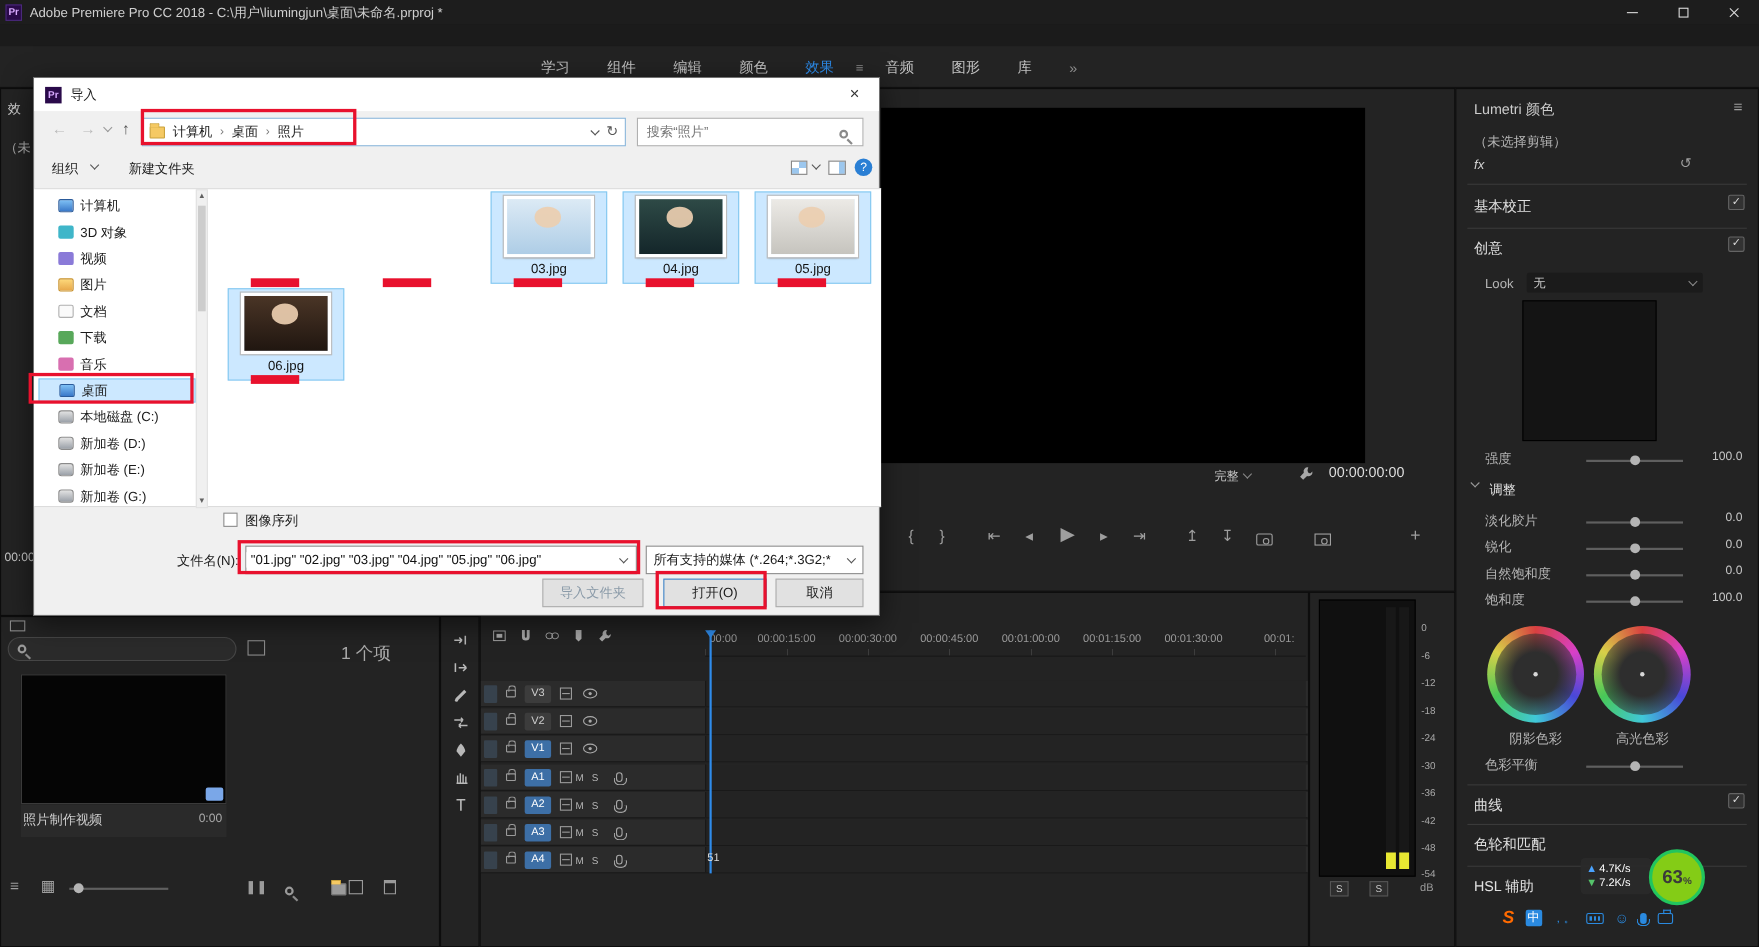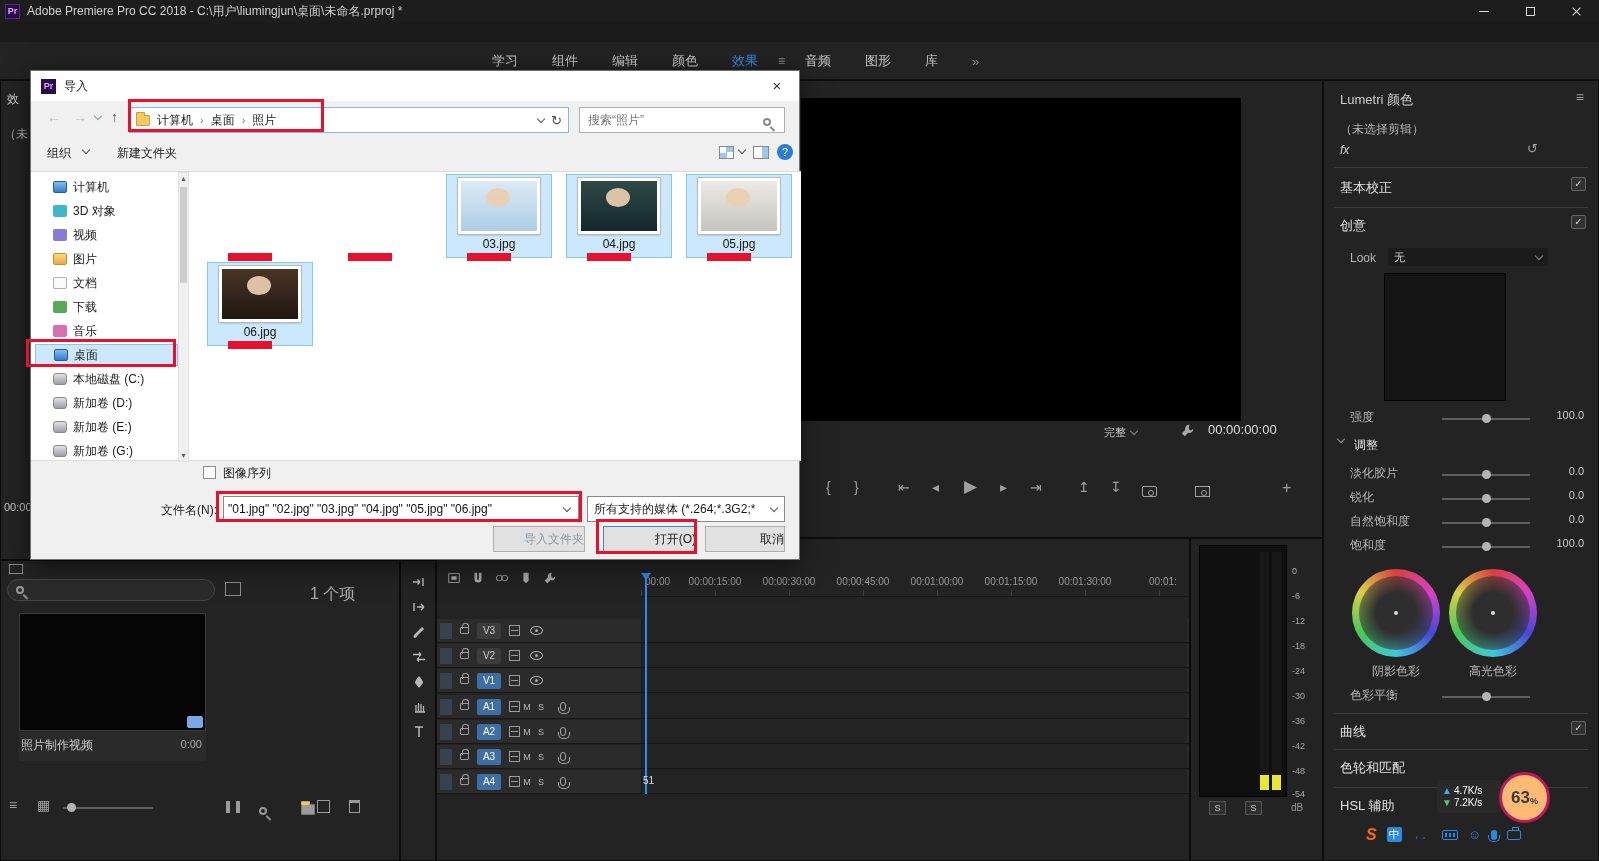--- a/index.html
+++ b/index.html
@@ -90,30 +90,30 @@
 .fitem{position:absolute;width:106px;height:84px;background:#cce8ff;border:1px solid #84c8f0;display:flex;flex-direction:column;align-items:center;padding-top:3px}
 .fthumb{width:82px;height:56px;border:3px solid #fff;outline:1px solid #bcbcbc;box-shadow:0 1px 2px rgba(0,0,0,.35);position:relative}
 .fthumb::before{content:"";position:absolute;left:33%;top:14%;width:32%;height:38%;border-radius:50%;background:rgba(236,206,176,.92)}
 .f1{background:linear-gradient(180deg,#7a5c44,#352518)}
 .f2{background:linear-gradient(180deg,#b02830,#7a1420)}
 .f3{background:linear-gradient(180deg,#dceaf5,#aecde6)}
 .f4{background:linear-gradient(180deg,#2e4a46,#14262a)}
 .f5{background:linear-gradient(180deg,#eceae6,#c6c4be)}
 .f6{background:linear-gradient(180deg,#4a3526,#201610)}
 .fname{font-size:12px;color:#111;margin-top:3px}
-.btn{position:absolute;height:26px;background:#e1e1e1;border:1px solid #adadad;font-size:12px;color:#1a1a1a;display:flex;align-items:center;justify-content:flex-end}
+.btn{position:absolute;height:26px;background:#e1e1e1;border:1px solid #adadad;font-size:12px;color:#1a1a1a;display:flex;align-items:center;justify-content:center}
 .combo{position:absolute;height:26px;background:#fff;border:1px solid #8a8a8a;display:flex;align-items:center;font-size:12px;padding:0 18px 0 6px}
 .chev{display:inline-block;width:6px;height:6px;border-right:1px solid #555;border-bottom:1px solid #555;transform:rotate(45deg);margin-top:-3px}
 
 
 .redbox{position:absolute;border:3px solid #e8112d;z-index:50}
 .redbar{position:absolute;background:#e8112d;z-index:50}
 .pill{position:absolute;left:1437px;top:780px;width:64px;height:33px;background:rgba(42,42,42,.95);border-radius:4px;color:#fff;font-size:10px;display:flex;flex-direction:column;justify-content:center;padding-left:5px;gap:1px;z-index:60}
 .pill span{margin-left:2px}
-.circ{position:absolute;left:1499px;top:772px;width:51px;height:51px;border-radius:50%;background:#fdba74;border:3px solid #be185d;color:#3a3a3a;display:flex;align-items:center;justify-content:center;font-weight:bold;font-size:17px;z-index:60}
+.circ{position:absolute;left:1499px;top:772px;width:51px;height:51px;border-radius:50%;background:#84cc16;border:3px solid #22c55e;color:#3a3a3a;display:flex;align-items:center;justify-content:center;font-weight:bold;font-size:17px;z-index:60}
 .circ i{font-style:normal;font-size:9px;margin-top:6px}
 .ime{position:absolute;left:1366px;top:824px;width:230px;height:21px;display:flex;align-items:center;gap:10px;z-index:60}
 .ic-kb{display:inline-block;width:16px;height:10px;border:1px solid #2a8ae0;border-radius:2px;position:relative}
 .ic-kb::before{content:"";position:absolute;inset:2px;background:repeating-linear-gradient(90deg,#2a8ae0 0 2px,transparent 2px 4px)}
 .ic-micb{display:inline-block;width:6px;height:10px;background:#2a8ae0;border-radius:3px;position:relative}
 .ic-micb::after{content:"";position:absolute;left:-3px;top:5px;width:10px;height:6px;border:1px solid #2a8ae0;border-top:none;border-radius:0 0 5px 5px}
 .ic-case{display:inline-block;width:14px;height:10px;border:1px solid #2a8ae0;border-radius:2px;position:relative}
 .ic-case::before{content:"";position:absolute;left:4px;top:-4px;width:5px;height:3px;border:1px solid #2a8ae0;border-bottom:none}
 .glyph{color:#9e9e9e;font-size:14px;position:absolute}
 </style>

